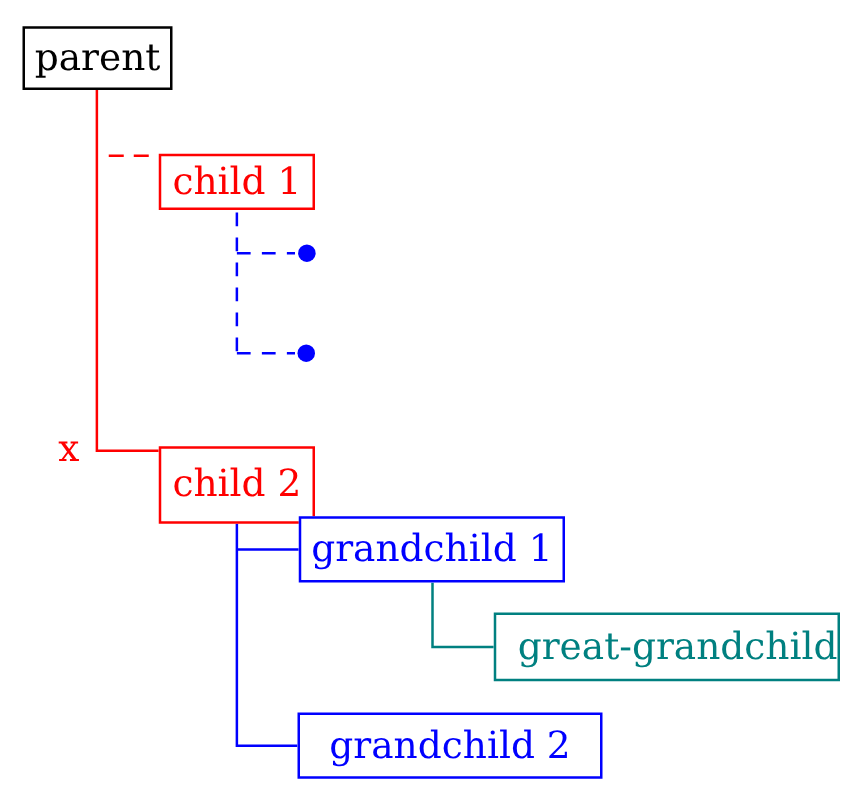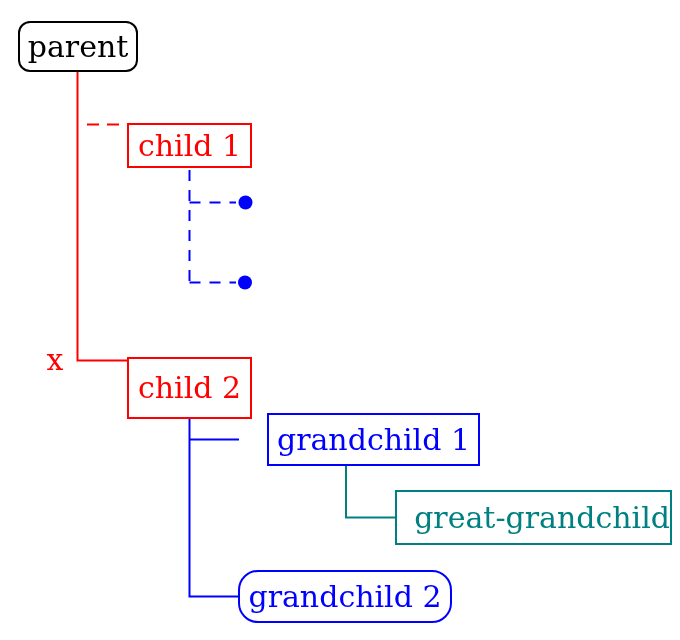--- a/index.html
+++ b/index.html
@@ -44,21 +44,21 @@
     box-sizing: border-box;
     border: 2px solid;
     display: flex;
     align-items: center;
     justify-content: center;
     font-size: 30px;
     line-height: 1;
     white-space: nowrap;
     background: var(--background);
   }
-  .node-black { color: var(--black); border-color: var(--black); border-radius: 12px; }
+  .node-black { color: var(--black); border-color: var(--black); }
   .node-red   { color: var(--red);   border-color: var(--red); margin-top: 20px; }
   .node-blue  { color: var(--blue);  border-color: var(--blue); }
   .node-teal  { color: var(--teal);  border-color: var(--teal); }
   .edge-label-x {
     position: absolute;
     left: 40px;
     top: 343px;
     width: 30px;
     text-align: center;
     color: var(--red);
@@ -98,25 +98,25 @@
   </div>
 
   <div class="node node-red" style="left:127px; top:103px; width:125px; height:45px;">
     <span>child 1</span>
   </div>
 
   <div class="node node-red" style="left:127px; top:337px; width:125px; height:62px;">
     <span>child 2</span>
   </div>
 
-  <div class="node node-blue" style="left:239px; top:413px; width:213px; height:53px;margin-left:28px;">
+  <div class="node node-blue" style="left:239px; top:413px; width:213px; height:53px;">
     <span>grandchild 1</span>
   </div>
 
-  <div class="node node-blue" style="left:238px; top:570px; width:214px; height:53px;border-radius:20px;">
+  <div class="node node-blue" style="left:238px; top:570px; width:244px; height:53px;">
     <span>grandchild 2</span>
   </div>
 
   <div class="node node-teal" style="left:395px; top:490px; width:277px; height:55px;justify-content:flex-end;">
     <span>great-grandchild</span>
   </div>
 
   <div class="edge-label-x">x</div>
 
 </div>

